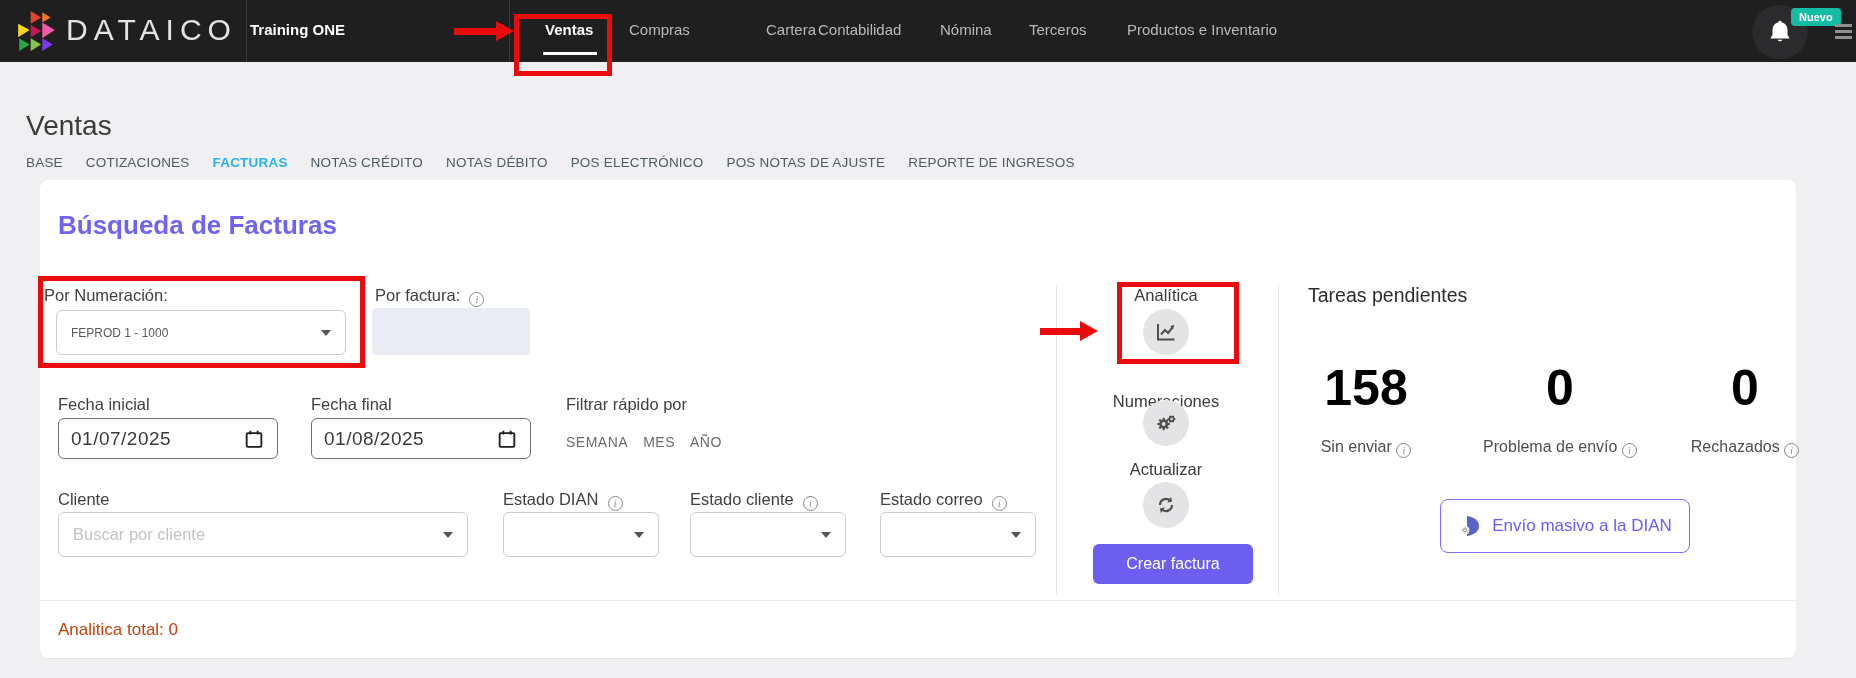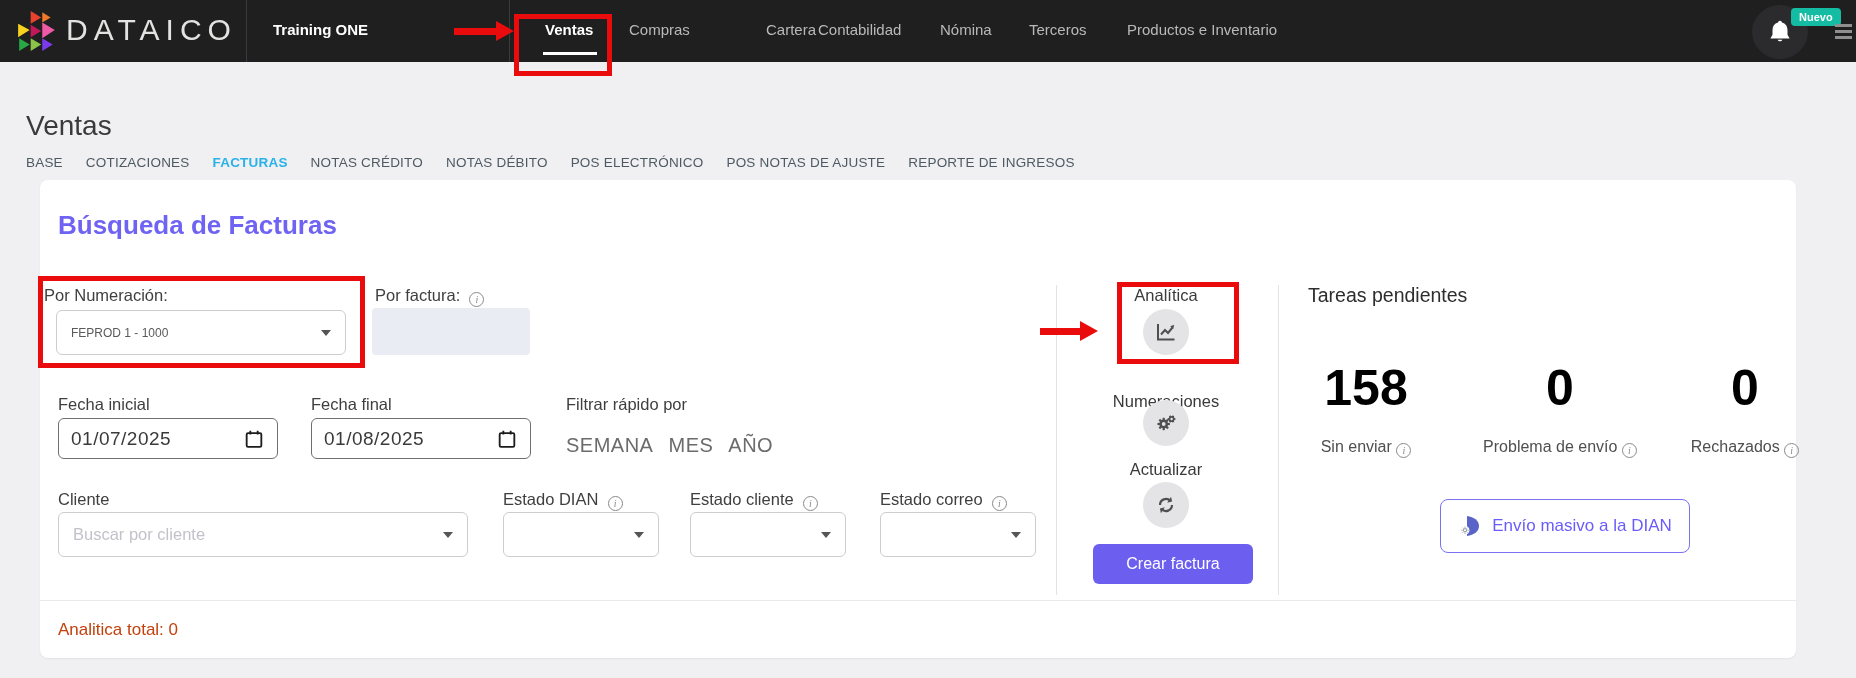--- a/index.html
+++ b/index.html
@@ -5,21 +5,21 @@
   * { margin:0; padding:0; box-sizing:border-box; }
   html,body { width:1856px; height:678px; overflow:hidden;
     font-family:"Liberation Sans", sans-serif; background:#f0f0f3; color:#3c3c3c; }
   .abs { position:absolute; }
 
   
   #navbar { position:absolute; left:0; top:0; width:1856px; height:62px; background:#1f1f20; }
   .nav-divider { position:absolute; top:0; width:1px; height:62px; background:#3a3a3c; }
   #brand { position:absolute; left:66px; top:13px; font-size:30px; letter-spacing:6px;
     color:#e3e3e1; font-weight:400; }
-  #company { position:absolute; left:273px; top:21px; font-size:15px; font-weight:700; color:#ffffff; }
+  #company { position:absolute; left:250px; top:21px; font-size:15px; font-weight:700; color:#ffffff; }
   .nav-item { position:absolute; top:21px; font-size:15px; color:#b9b9b9; cursor:pointer; white-space:nowrap; }
   .nav-item.active { color:#ffffff; font-weight:700; }
   #ventas-underline { position:absolute; left:543px; top:52px; width:54px; height:3px; background:#ffffff; }
   #bell-wrap { position:absolute; left:1752px; top:5px; width:56px; height:54px; border-radius:50%;
     background:#2b2b2d; display:flex; align-items:center; justify-content:center; cursor:pointer; }
   #nuevo-badge { position:absolute; left:1791px; top:8px; background:#15bca4; color:#fff;
     font-size:11px; font-weight:700; padding:3px 8px; border-radius:4px; }
   #hamburger { position:absolute; left:1835px; top:24px; width:17px; cursor:pointer; }
   #hamburger div { height:2.5px; background:#8f8f8f; margin-bottom:3.5px; }
 
@@ -47,21 +47,21 @@
     border-right:5.5px solid transparent; border-top:6.5px solid #555; }
   .date-input { position:absolute; background:#fff; border:1.5px solid #6f6f6f; border-radius:6px;
     display:flex; align-items:center; padding:0 12px; cursor:text; }
   .date-input .val { font-size:19px; color:#3a3a3a; letter-spacing:.5px; }
   .date-input svg { margin-left:auto; }
   .info { display:inline-flex; width:15px; height:15px; border:1.3px solid #8a8a8a; border-radius:50%;
     color:#8a8a8a; font-size:10px; align-items:center; justify-content:center;
     font-family:"Liberation Serif", serif; font-style:italic; cursor:pointer; vertical-align:-2px; }
   #factura-input { position:absolute; left:372px; top:308px; width:158px; height:47px;
     background:#e9edf3; border:none; border-radius:4px; }
-  .quick-opt { font-size:20px; color:#6b6b6b; letter-spacing:.5px; cursor:pointer; }
+  .quick-opt { font-size:14px; color:#6b6b6b; letter-spacing:.5px; cursor:pointer; }
   .vdiv { position:absolute; top:285px; width:1px; height:310px; background:#e3e3e3; }
 
   
   .act-label { position:absolute; width:200px; left:1066px; text-align:center; font-size:16.5px; color:#3a3a3a; }
   .circle-btn { position:absolute; left:1143px; width:46px; height:46px; border-radius:50%;
     background:#e4e4e6; display:flex; align-items:center; justify-content:center; cursor:pointer; }
   #crear-btn { position:absolute; left:1093px; top:544px; width:160px; height:40px;
     background:#6c5ff0; color:#fff; font-size:16px; border:none; border-radius:6px; cursor:pointer;
     font-family:"Liberation Sans", sans-serif; }
 

